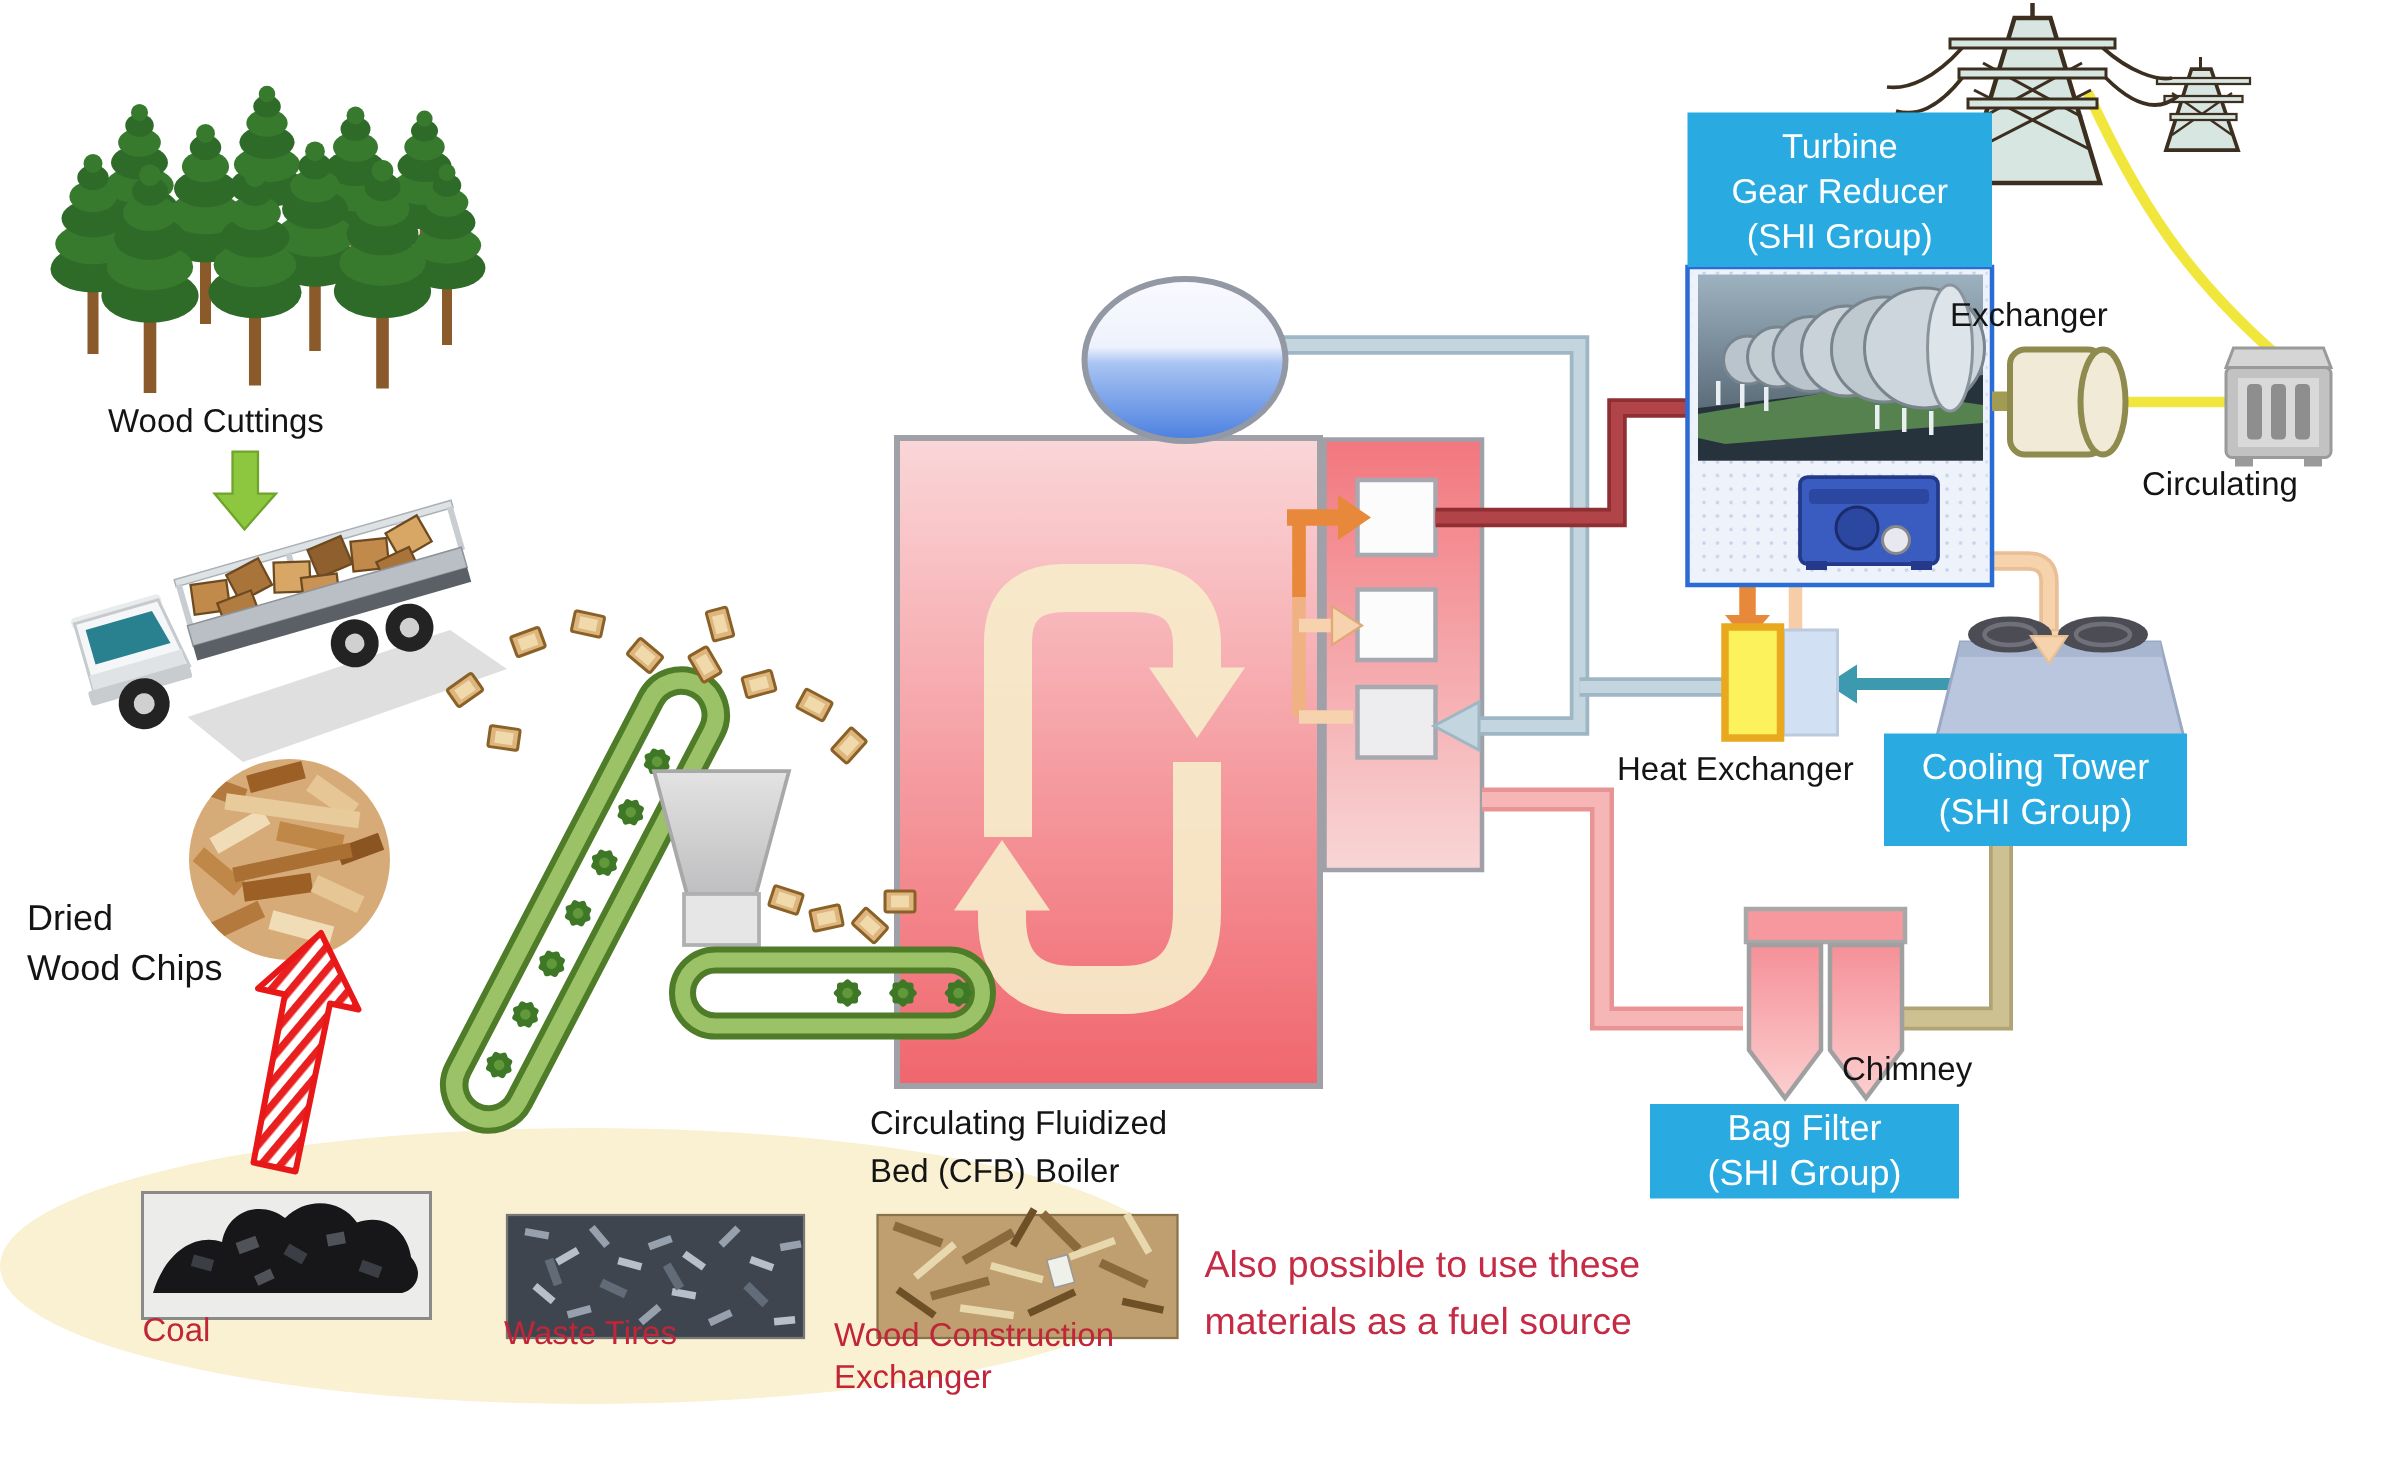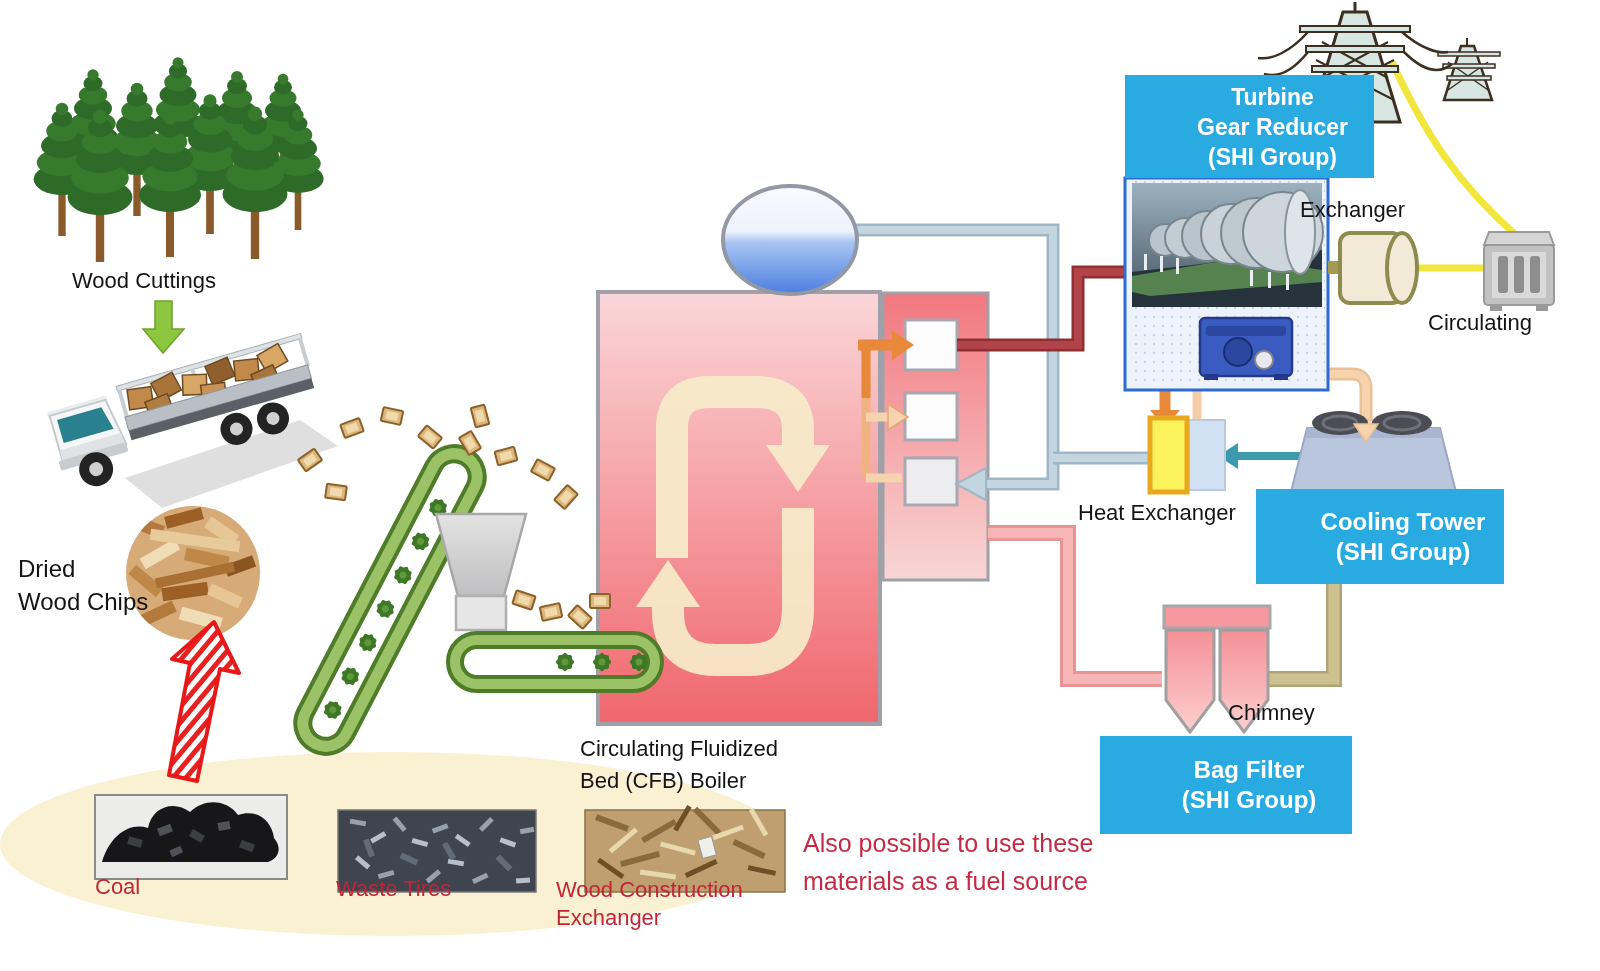--- a/index.html
+++ b/index.html
@@ -2,23 +2,23 @@
 <html><head>
 <meta charset="utf-8">
 <style>
   html,body{margin:0;padding:0;background:#fff;}
   .stage{position:relative;width:1600px;height:971px;background:#fff;overflow:hidden;
          font-family:"Liberation Sans",sans-serif;}
   .stage svg{position:absolute;left:0;top:0;}
   .lbl{position:absolute;color:#141414;font-size:22px;}
   .ctr{text-align:left;}
   .crimson{color:#c02538;}
-  .badge{position:absolute;background:#29abe2;color:#fff;font-weight:bold;
+  .badge{position:absolute;background:#29abe2;color:#fff;font-weight:normal;
          display:flex;flex-direction:column;align-items:center;justify-content:center;
-         font-size:23px;line-height:30px;text-align:center;padding-left:46px;}
+         font-size:23px;line-height:30px;text-align:center;}
   .note{position:absolute;color:#c52b45;font-size:25px;line-height:38px;}
   .big{font-size:24px;line-height:33px;}
 </style>
 </head>
 <body>
 
 <div class="stage">
 
 <svg width="1600" height="971" viewBox="0 0 1600 971">
   <defs>
@@ -406,21 +406,21 @@
   <g stroke="#3c2f20" stroke-width="2.5" fill="none">
     <path d="M 1402 32 C 1420 48 1438 54 1448 52"></path>
     <path d="M 1404 52 C 1424 72 1440 74 1452 64"></path>
     <path d="M 1308 32 C 1290 52 1272 60 1258 58"></path>
     <path d="M 1308 52 C 1292 72 1278 78 1264 74"></path>
   </g>
 </svg>
 
 <div class="lbl ctr" style="left:72px;top:268px;width:180px;">Wood Cuttings</div>
 
-<div class="lbl big" style="left:18px;top:552px;">
+<div class="lbl big" style="left:18px;top:596px;">
   <div>Dried</div>
   <div>Wood Chips</div>
 </div>
 
 
 <div class="lbl ctr" style="left:580px;top:733px;width:265px;line-height:32px;">
   <div>Circulating Fluidized</div>
   <div>Bed (CFB) Boiler</div>
 </div>
 
@@ -431,26 +431,26 @@
 <div class="lbl" style="left:1428px;top:310px;">Circulating</div>
 
 <div class="lbl" style="left:1228px;top:700px;">Chimney</div>
 
 <div class="badge" style="left:1125px;top:75px;width:203px;height:103px;">
   <div>Turbine</div>
   <div>Gear Reducer</div>
   <div>(SHI Group)</div>
 </div>
 
-<div class="badge" style="left:1256px;top:489px;width:202px;height:95px;font-size:24px;">
+<div class="badge" style="left:1256px;top:489px;width:202px;height:75px;font-size:24px;">
   <div>Cooling Tower</div>
   <div>(SHI Group)</div>
 </div>
 
-<div class="badge" style="left:1100px;top:736px;width:206px;height:98px;font-size:24px;">
+<div class="badge" style="left:1100px;top:736px;width:206px;height:63px;font-size:24px;">
   <div>Bag Filter</div>
   <div>(SHI Group)</div>
 </div>
 
 <div class="lbl ctr crimson" style="left:95px;top:874px;width:192px;">Coal</div>
 
 <div class="lbl ctr crimson" style="left:336px;top:876px;width:202px;">Waste Tires</div>
 
 <div class="lbl ctr crimson" style="left:556px;top:876px;width:224px;line-height:28px;">
   <div>Wood Construction</div>

